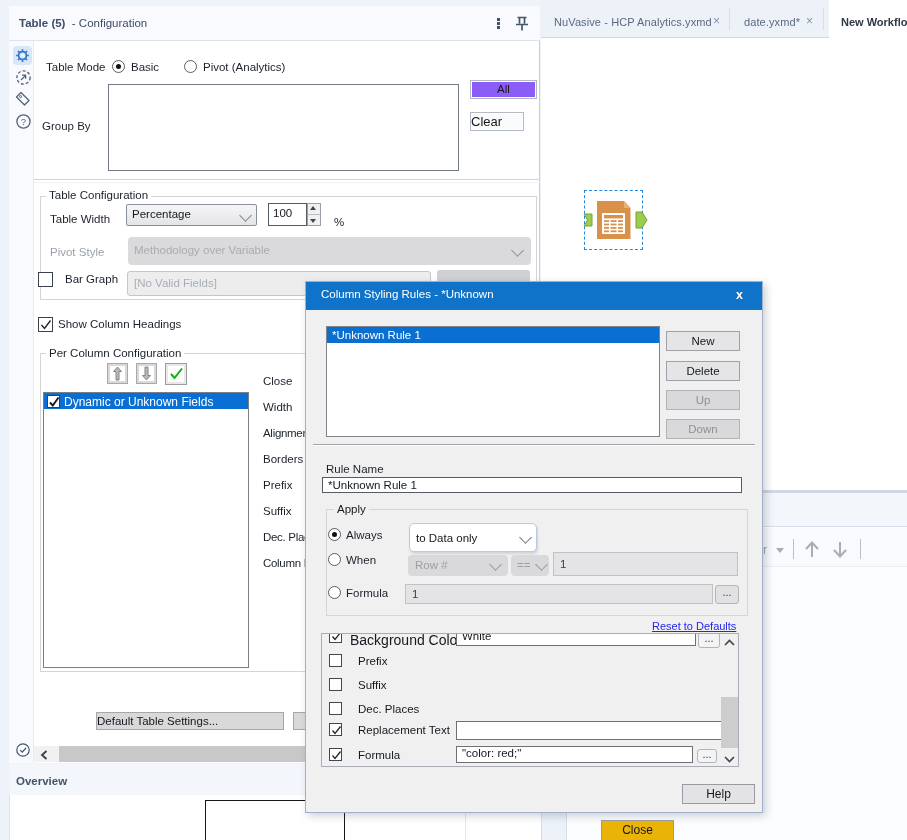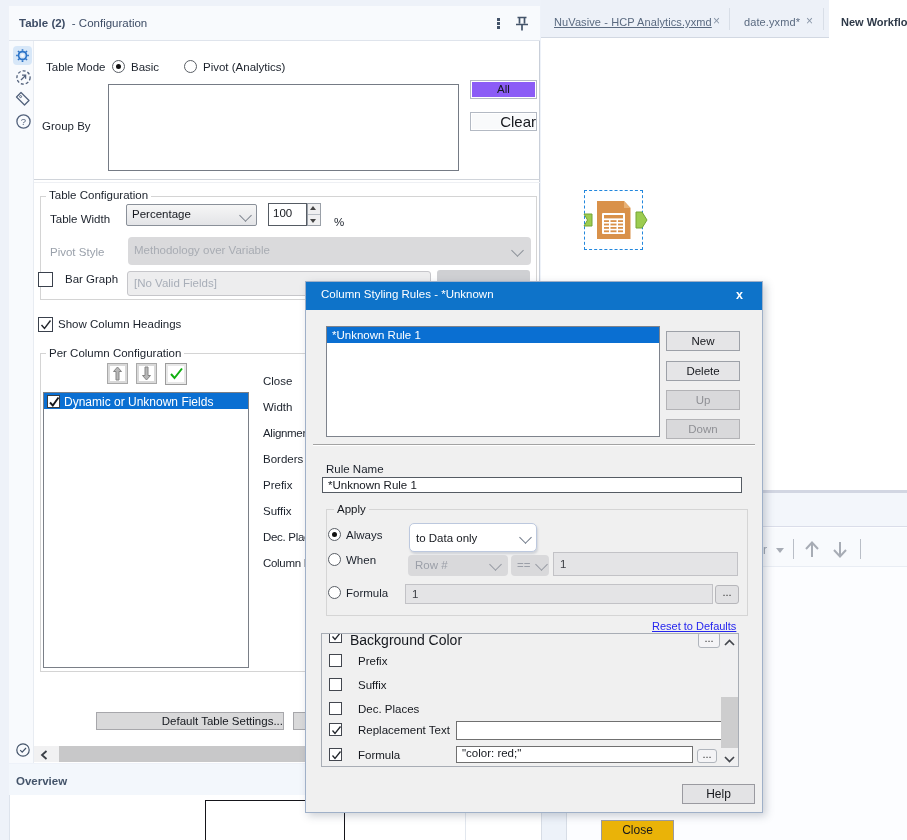--- a/index.html
+++ b/index.html
@@ -16,21 +16,21 @@
 .flabel { position:absolute; background:#fff; padding:0 3px; font-size:11.5px; color:#1b212b; white-space:nowrap; }
 .winbtn { position:absolute; background:#e5e5e7; border:1px solid #9da1a8; font-size:11.5px; color:#16181d; text-align:center; }
 .chev { position:absolute; width:9px; height:9px; border-right:1.6px solid #7d838d; border-bottom:1.6px solid #7d838d; transform:rotate(45deg); }
 </style>
 </head>
 <body>
 
 <div class="abs" id="cfgpanel" style="left:9px; top:6px; width:531px; height:757px; background:#fff; border-right:1px solid #c9cfd9; border-top:1px solid #d8dee7; border-left:1px solid #ccd2dc;"></div>
 
 <div class="abs" style="left:9px; top:6px; width:531px; height:35px; background:#f8fafd; border-bottom:1px solid #dfe4ec;"></div>
-<div class="abs" style="left:19px; top:17px; font-size:11.5px; color:#3e4d66;"><b>Table (2)</b>&nbsp; - Configuration</div>
+<div class="abs" style="left:19px; top:17px; font-size:11.5px; color:#3e4d66;"><b>Table (5)</b>&nbsp; - Configuration</div>
 
 <div class="abs" style="left:497px; top:18px; width:2.5px; height:2.5px; background:#44546a;"></div>
 <div class="abs" style="left:497px; top:22px; width:2.5px; height:2.5px; background:#44546a;"></div>
 <div class="abs" style="left:497px; top:26px; width:2.5px; height:2.5px; background:#44546a;"></div>
 <svg class="abs" style="left:514px; top:15px;" width="16" height="18" viewBox="0 0 16 18">
  <path d="M3.5 2.5 h9 M5.5 2.5 v6 M10.5 2.5 v6 M2 9.5 h12 M8 10 v5.5" stroke="#44546a" stroke-width="1.7" fill="none"></path>
 </svg>
 
 <div class="abs" style="left:9px; top:41px; width:25px; height:722px; background:#f8fafd; border-right:1px solid #e8ecf2;"></div>
 <div class="abs" style="left:13px; top:46px; width:19px; height:19px; background:#d7e7f8; border-radius:4px;"></div>
@@ -62,21 +62,21 @@
 <div class="abs lbl" style="left:46px; top:61px;">Table Mode</div>
 <div class="radio" style="left:112px; top:60px;">
     <div class="dot"></div>
   </div>
 <div class="abs lbl" style="left:131px; top:61px;">Basic</div>
 <div class="radio" style="left:184px; top:60px;"></div>
 <div class="abs lbl" style="left:203px; top:61px;">Pivot (Analytics)</div>
 <div class="abs lbl" style="left:42px; top:120px;">Group By</div>
 <div class="abs" style="left:108px; top:84px; width:351px; height:87px; background:#fff; border:1px solid #757b85;"></div>
 <div class="abs" style="left:470px; top:80px; width:67px; height:19px; background:#8b5cf6; border:1px solid #b3b9c3; box-shadow:inset 0 0 0 1px #fff; font-size:11.5px; color:#16181d; text-align:center; line-height:17px;">All</div>
-<div class="abs" style="left:470px; top:112px; width:67px; height:19px; background:#f9fafb; border:1px solid #b3b9c3; box-shadow:inset 0 0 0 1px #fff; font-size:15px; color:#16181d; text-align:right; line-height:17px;">Clear</div>
+<div class="abs" style="left:470px; top:112px; width:54px; height:19px; background:#f9fafb; border:1px solid #b3b9c3; box-shadow:inset 0 0 0 1px #fff; font-size:13px; color:#16181d; text-align:left; line-height:17px;">Clear</div>
 <div class="abs" style="left:34px; top:179px; width:506px; height:1px; background:#d0d4da;"></div>
 <div class="abs" style="left:34px; top:182px; width:506px; height:1px; background:#eef0f4;"></div>
 
 <div class="fieldset" style="left:40px; top:196px; width:497px; height:104px;"></div>
 <div class="flabel" style="left:46px; top:189px;">Table Configuration</div>
 <div class="abs lbl" style="left:50px; top:213px;">Table Width</div>
 <div class="abs" style="left:126px; top:204px; width:131px; height:22px; background:linear-gradient(#f6f6f6,#e3e4e7); border:1px solid #8a9099; border-radius:2px; font-size:11.5px; color:#15181e; padding:3px 0 0 5px;">Percentage</div>
 <div class="chev" style="left:241px; top:211px;"></div>
 <div class="abs" style="left:268px; top:203px; width:39px; height:23px; background:#fff; border:1px solid #555b63; font-size:11.5px; color:#15181e; padding:3px 0 0 4px;">100</div>
 <div class="abs" style="left:307px; top:203px; width:14px; height:23px; background:#f0f0f1; border:1px solid #9aa0a8;">
@@ -128,39 +128,39 @@
 <div class="abs" style="left:64px; top:394.5px; font-size:12px; color:#fff; white-space:nowrap;">Dynamic or Unknown Fields</div>
 <div class="abs lbl" style="left:263px; top:375px;">Close</div>
 <div class="abs lbl" style="left:263px; top:401px;">Width</div>
 <div class="abs lbl" style="left:263px; top:427px; letter-spacing:-0.3px;">Alignment</div>
 <div class="abs lbl" style="left:263px; top:453px;">Borders</div>
 <div class="abs lbl" style="left:263px; top:479px;">Prefix</div>
 <div class="abs lbl" style="left:263px; top:505px;">Suffix</div>
 <div class="abs lbl" style="left:263px; top:531px; letter-spacing:-0.3px;">Dec. Places</div>
 <div class="abs lbl" style="left:263px; top:557px; letter-spacing:-0.3px;">Column Formula</div>
 
-<div class="abs" style="left:96px; top:712px; width:188px; height:18px; background:#d9d9da; border:1px solid #a7a7ab; font-size:11.5px; color:#15181e; text-align:right; line-height:16px;">Default Table Settings...</div>
+<div class="abs" style="left:96px; top:712px; width:188px; height:18px; background:#d9d9da; border:1px solid #a7a7ab; font-size:11.5px; color:#15181e; text-align:left; line-height:16px;">Default Table Settings...</div>
 <div class="abs" style="left:293px; top:712px; width:120px; height:18px; background:#d9d9da; border:1px solid #a7a7ab;"></div>
 
 <div class="abs" style="left:34px; top:746px; width:506px; height:16px; background:#f1f1f2;"></div>
 <svg class="abs" style="left:40px; top:750px;" width="8" height="10" viewBox="0 0 8 10">
     <path d="M6.5 1 L2 5 L6.5 9" fill="none" stroke="#3a3f46" stroke-width="1.8"></path>
   </svg>
 <div class="abs" style="left:59px; top:746px; width:360px; height:16px; background:#c8c8c9;"></div>
 
 <div class="abs" style="left:9px; top:764px; width:532px; height:76px; background:#fff; border-top:1px solid #cdd4de; border-left:1px solid #dde3ec;"></div>
 <div class="abs" style="left:9px; top:764px; width:532px; height:31px; background:#f3f7fc;"></div>
 <div class="abs" style="left:16px; top:775px; font-size:11.5px; font-weight:bold; color:#44546a;">Overview</div>
 <div class="abs" style="left:465px; top:795px; width:1px; height:45px; background:#e2e7ee;"></div>
 <div class="abs" style="left:205px; top:800px; width:140px; height:45px; border:1.5px solid #15151a; background:#fff;"></div>
 
 <div class="abs" style="left:541px; top:764px; width:26px; height:76px; background:#edf2f9; border-left:1px solid #d7dde6; border-right:1px solid #d7dde6;"></div>
 
 <div class="abs" style="left:541px; top:0; width:366px; height:38px; background:#edf1f8; border-bottom:1px solid #d2d8e2;"></div>
-<div class="abs" style="left:554px; top:16px; font-size:11px; color:#5a6a80; white-space:nowrap; letter-spacing:0.1px;text-decoration:underline;">NuVasive - HCP Analytics.yxmd</div>
+<div class="abs" style="left:554px; top:16px; font-size:11px; color:#5a6a80; white-space:nowrap; letter-spacing:0.1px;">NuVasive - HCP Analytics.yxmd</div>
 <div class="abs" style="left:713px; top:14px; font-size:12px; color:#8794a6;">×</div>
 <div class="abs" style="left:729px; top:8px; width:1px; height:22px; background:#d8dee7;"></div>
 <div class="abs" style="left:744px; top:16px; font-size:11px; color:#5a6a80; white-space:nowrap; letter-spacing:0.1px;">date.yxmd*</div>
 <div class="abs" style="left:806px; top:14px; font-size:12px; color:#8794a6;">×</div>
 <div class="abs" style="left:823px; top:8px; width:1px; height:22px; background:#d8dee7;"></div>
 <div class="abs" style="left:829px; top:0; width:78px; height:39px; background:#fff;"></div>
 <div class="abs" style="left:841px; top:16px; font-size:11px; color:#2e3948; font-weight:bold; white-space:nowrap;">New Workflo</div>
 <div class="abs" style="left:541px; top:38px; width:366px; height:459px; background:#fff;"></div>
 
 <div class="abs" style="left:584px; top:190px; width:59px; height:60px; border:1px dashed #2287dd; background:#fff;"></div>
@@ -243,20 +243,21 @@
 <div class="abs" style="left:715px; top:585px; width:24px; height:19px; background:#e1e1e3; border:1px solid #b6b6ba; border-radius:3px; font-size:11px; color:#333; text-align:center; line-height:13px;">...</div>
 
 <div class="abs" style="left:652px; top:620px; font-size:11px; color:#2525ef; text-decoration:underline;">Reset to Defaults</div>
 
 <div class="abs" style="left:321px; top:633px; width:418px; height:134px; border:1px solid #a8adb5; background:#f0f0f0; overflow:hidden;">
  <div class="cb2" style="left:7px; top:-4px;"></div>
     <svg class="abs" style="left:8.5px; top:-3px;" width="11" height="11" viewBox="0 0 11 11">
       <path d="M1.5 5.5 L4 8.5 L9.5 1.5" fill="none" stroke="#21252b" stroke-width="1.3"></path>
     </svg>
  <div class="abs" style="left:28px; top:-2px; font-size:14px; color:#15181e;">Background Color</div>
+ <div class="abs" style="left:134px; top:-5px; width:240px; height:17px; background:#fff; border:1px solid #707070; font-size:11.5px; color:#15181e; padding-left:5px;">White</div>
  <div class="abs" style="left:376px; top:-2px; width:22px; height:16px; background:#f4f4f6; border:1px solid #b0b5bc; border-radius:3px; font-size:11px; color:#333; text-align:center; line-height:11px;">...</div>
  <div class="cb2" style="left:7px; top:20px;"></div>
  <div class="abs" style="left:36px; top:21px; font-size:11.5px; color:#15181e;">Prefix</div>
  <div class="cb2" style="left:7px; top:44px;"></div>
  <div class="abs" style="left:36px; top:45px; font-size:11.5px; color:#15181e;">Suffix</div>
  <div class="cb2" style="left:7px; top:68px;"></div>
  <div class="abs" style="left:36px; top:69px; font-size:11.5px; color:#15181e;">Dec. Places</div>
  <div class="cb2" style="left:7px; top:89px;"></div>
     <svg class="abs" style="left:8.5px; top:90.5px;" width="11" height="11" viewBox="0 0 11 11">
       <path d="M1.5 5.5 L4 8.5 L9.5 1.5" fill="none" stroke="#21252b" stroke-width="1.3"></path>

